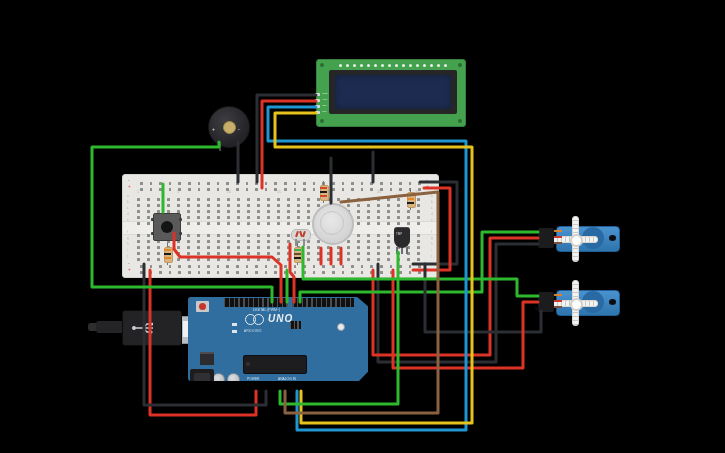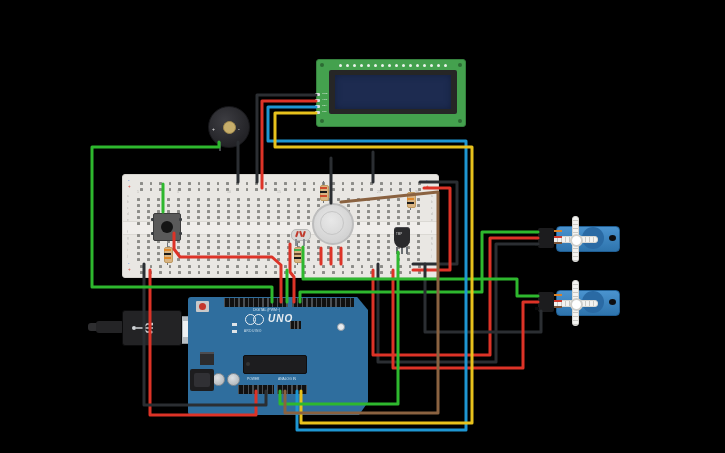--- a/index.html
+++ b/index.html
@@ -55,21 +55,21 @@
   .res-body{position:absolute;left:0;top:4px;width:7px;height:14px;background:#d9b482;
             border:1px solid #bf9a60;border-radius:2px;}
   .res-band{position:absolute;left:0;width:7px;height:2.2px;}
 
   
   #tmp36-body{position:absolute;left:0;top:0;width:16px;height:20px;background:#2a2a2c;
               border-radius:3px 3px 8px 8px;border-top:1px solid #4a4a4e;}
   .tmp-leg{position:absolute;top:20px;width:2px;height:7px;background:#6a6e72;}
 
   
-  #arduino{width:180px;height:118px;background:#2f6e9e;
+  #arduino{width:180px;height:84px;background:#2f6e9e;
            clip-path:polygon(0% 0%,94% 0%,100% 11%,100% 89%,95% 100%,0% 100%);
            border-radius:3px;}
   .hdr{position:absolute;height:9px;background:#141414;
        background-image:repeating-linear-gradient(90deg,#4b4f53 0 1.5px,#101010 1.5px 4.8px);}
   #ard-chip{position:absolute;left:55px;top:58px;width:62px;height:17px;background:#1d1d1f;
             border:1px solid #0e0e10;border-radius:2px;}
   #ard-chip-notch{position:absolute;left:2px;top:6px;width:4px;height:4px;border-radius:50%;background:#333;}
   #ard-reset{position:absolute;left:8px;top:4px;width:13px;height:11px;background:#c9c9c9;border-radius:1px;}
   #ard-reset-cap{position:absolute;left:3px;top:2px;width:7px;height:7px;border-radius:50%;background:#c3372c;}
   .cap{position:absolute;width:11px;height:11px;border-radius:50%;

